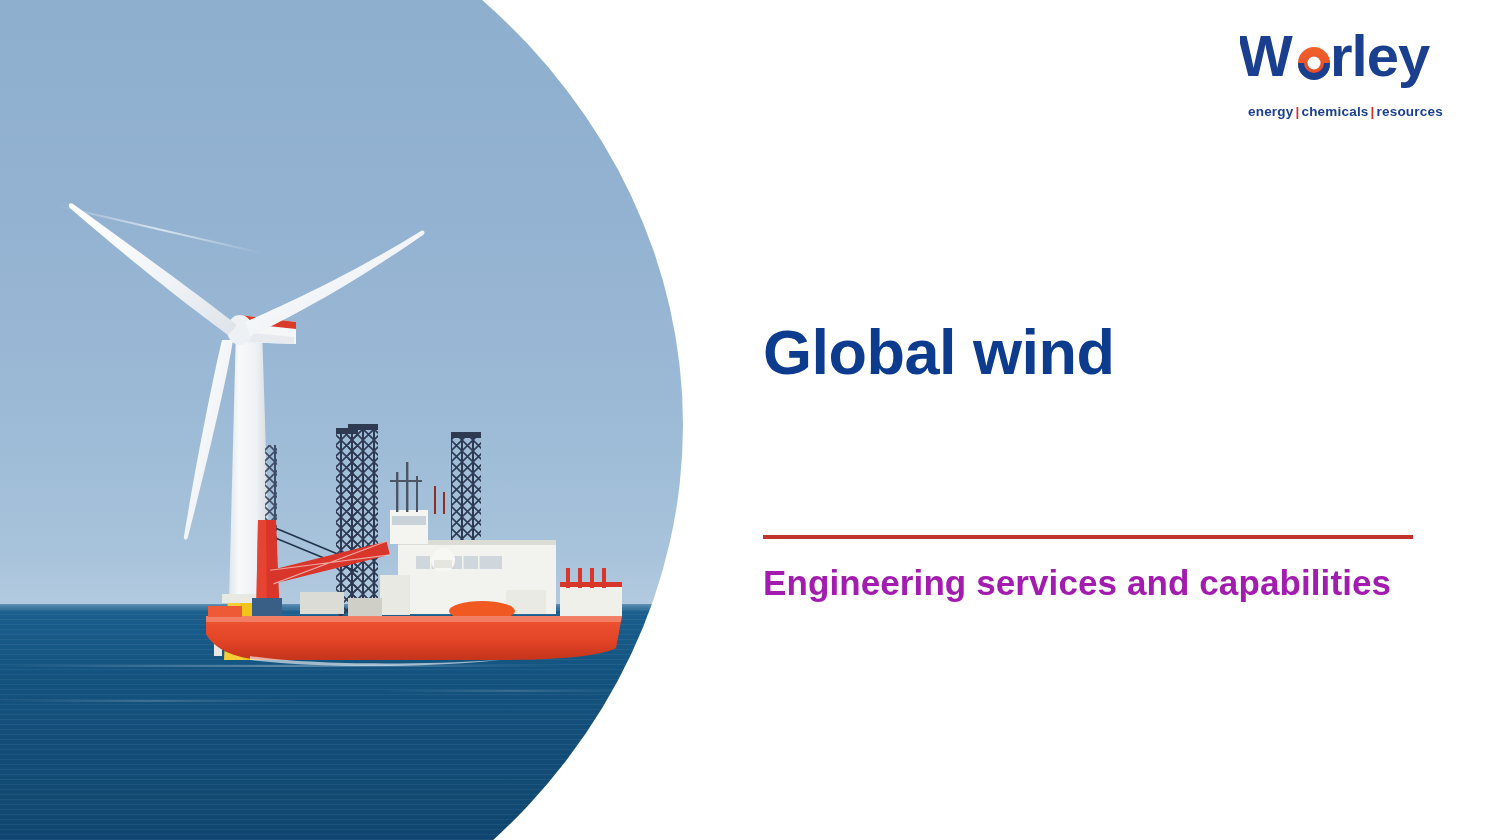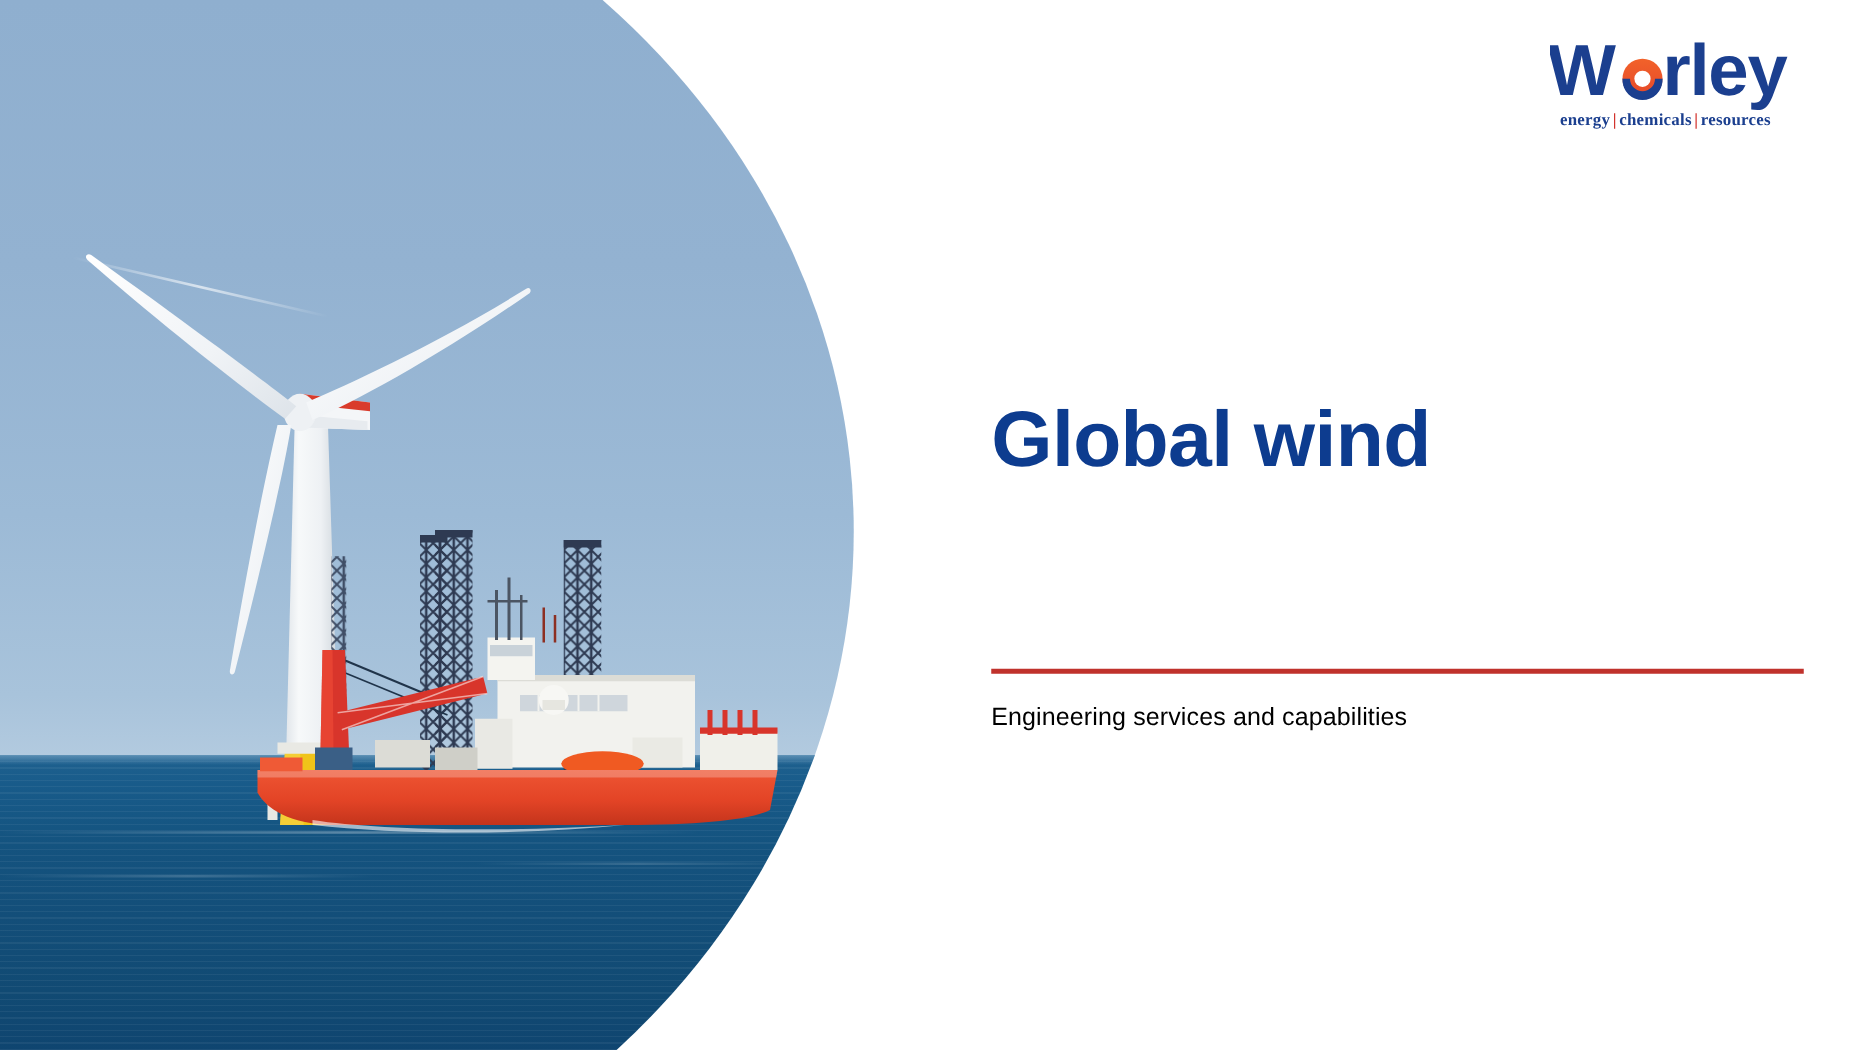--- a/index.html
+++ b/index.html
@@ -99,21 +99,21 @@
 
   
   .turbine { position: absolute; left: 0; top: 0; width: 690px; height: 840px; }
 
   
   .vessel { position: absolute; left: 0; top: 0; width: 690px; height: 840px; }
 
   
   .content {
     position: absolute;
-    left: 793px;
+    left: 763px;
     top: 0;
     width: 660px;
     height: 840px;
   }
   .title {
     position: absolute;
     left: 0;
     top: 318px;
     width: 470px;
     margin: 0;
@@ -131,45 +131,45 @@
     width: 650px;
     height: 4px;
     background: #c0322c;
   }
   .subtitle {
     position: absolute;
     left: 0;
     top: 563px;
     margin: 0;
     font-family: "Liberation Sans", sans-serif;
-    font-size: 20px;
-    font-weight: normal;
-    color: #000000;
+    font-size: 35px;
+    font-weight: bold;
+    color: #a21caf;
     letter-spacing: 0.1px;
   }
 
   
   .logo {
     position: absolute;
     right: 38px;
     top: 28px;
     width: 215px;
     height: 88px;
   }
   .logo-wordmark {
     position: absolute;
     left: 0; top: 0;
     width: 215px;
     height: 62px;
   }
   .logo-tagline {
     position: absolute;
     left: 8px;
-    top: 60px;
-    font-family: Liberation Serif, serif;
+    top: 76px;
+    font-family: Liberation Sans, sans-serif;
     font-size: 13.5px;
     font-weight: bold;
     letter-spacing: 0.2px;
     color: #1b3f8f;
     white-space: nowrap;
   }
   .logo-tagline .sep { color: #d2302a; padding: 0 2px; }
 </style>
 </head>
 <body>

